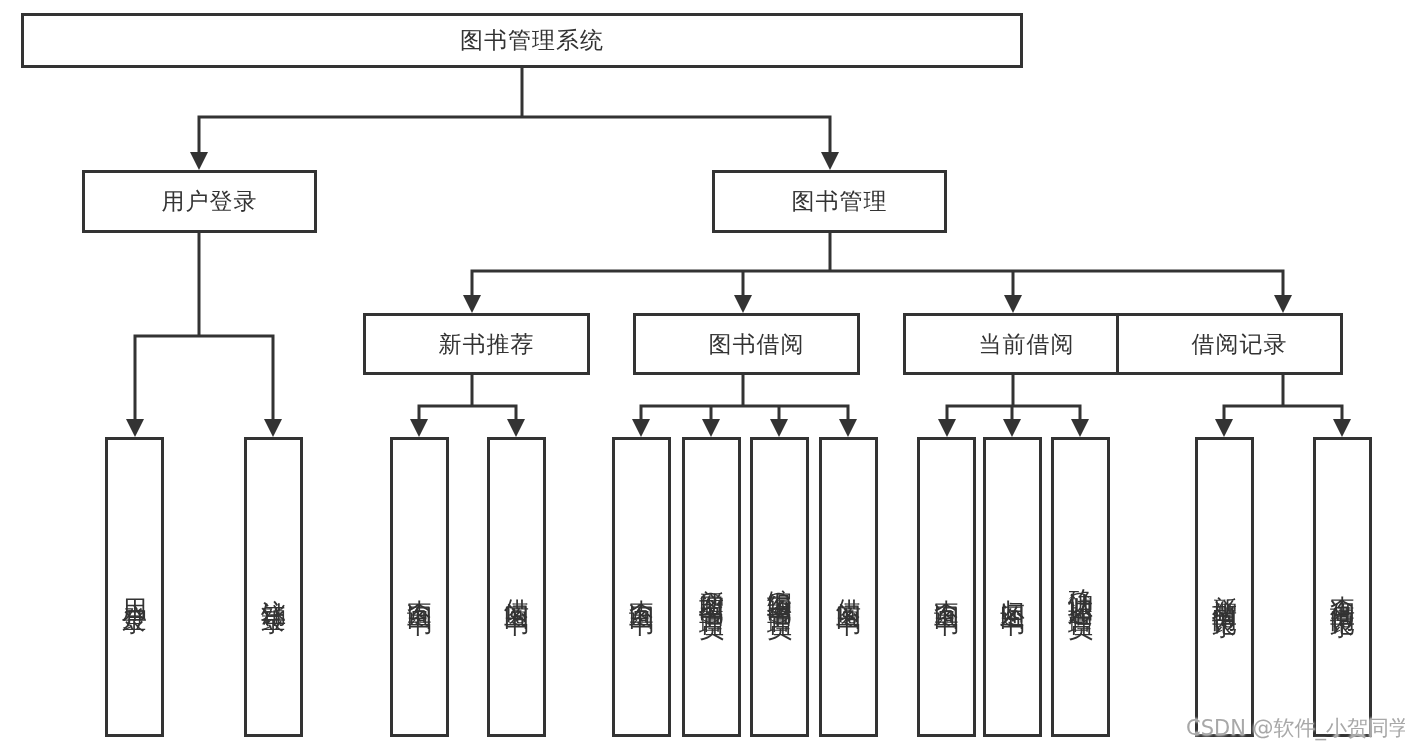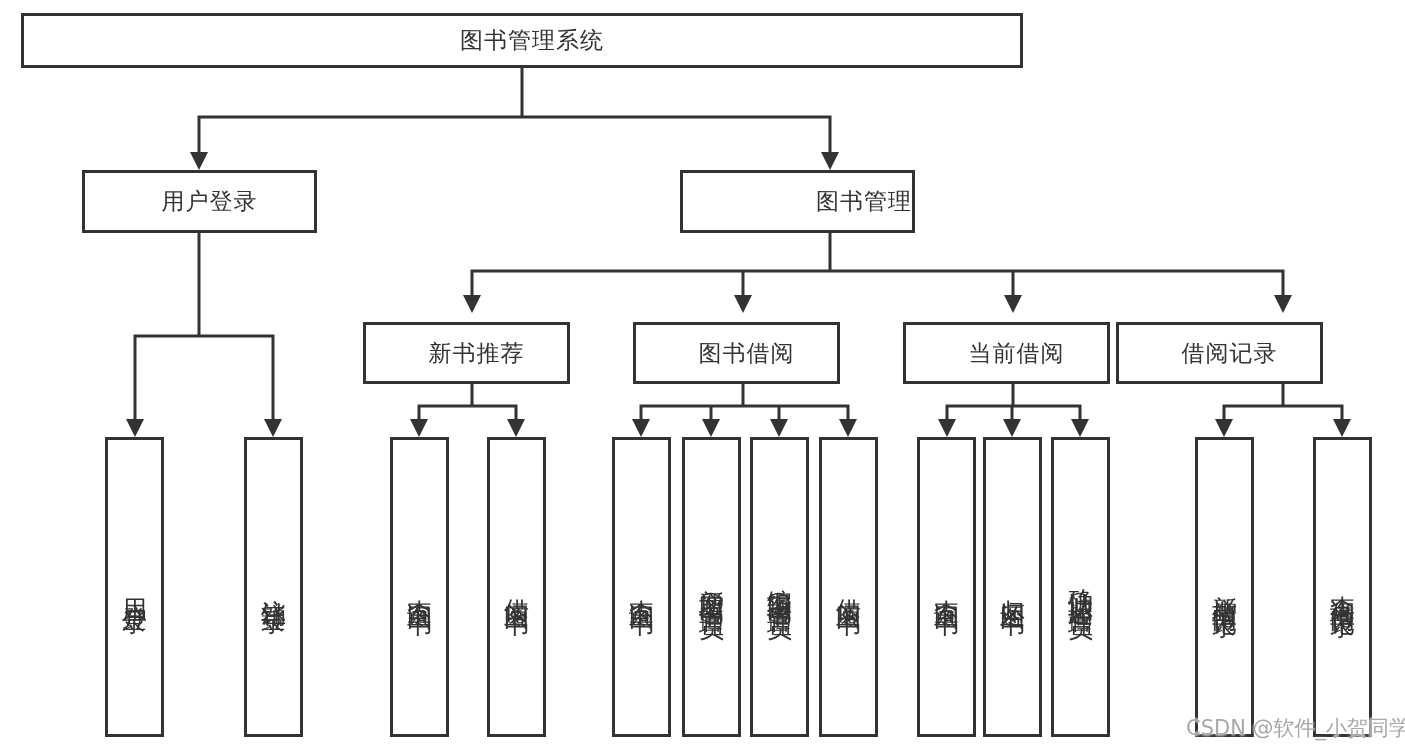--- a/index.html
+++ b/index.html
@@ -24,21 +24,21 @@
     border: 3px solid #333333;
     background: #ffffff;
     display: flex;
     align-items: center;
     justify-content: center;
     text-align: center;
   }
   .node.h-label { font-size: 23px; letter-spacing: 1px; padding-left: 20px; }
   .root-box   { left: 21px;  top: 13px;  width: 1002px; height: 55px; }
   .branch-box { top: 170px; width: 235px; height: 63px; }
-  .group-box  { top: 313px; width: 207px; height: 62px; margin-top: 9px; }
+  .group-box  { top: 313px; width: 227px; height: 62px; }
   .leaf-box   { top: 437px; width: 59px;  height: 300px; }
   .leaf-box .v-text {
     writing-mode: vertical-rl;
     text-orientation: mixed;
     font-size: 25px;
     letter-spacing: 4px;
     line-height: 1;
     white-space: nowrap;
   }
   .watermark {
@@ -106,21 +106,21 @@
     </g>
   </svg>
 
   <div class="node h-label root-box">
     <span>图书管理系统</span>
   </div>
 
   <div class="node h-label branch-box" style="left:82px;">
     <span>用户登录</span>
   </div>
-  <div class="node h-label branch-box" style="left:680px;justify-content:flex-end;">
+  <div class="node h-label branch-box" style="left:712px;">
     <span>图书管理</span>
   </div>
 
   <div class="node h-label group-box" style="left:363px;">
     <span>新书推荐</span>
   </div>
   <div class="node h-label group-box" style="left:903px;">
     <span>当前借阅</span>
   </div>
   <div class="node h-label group-box" style="left:633px;">

